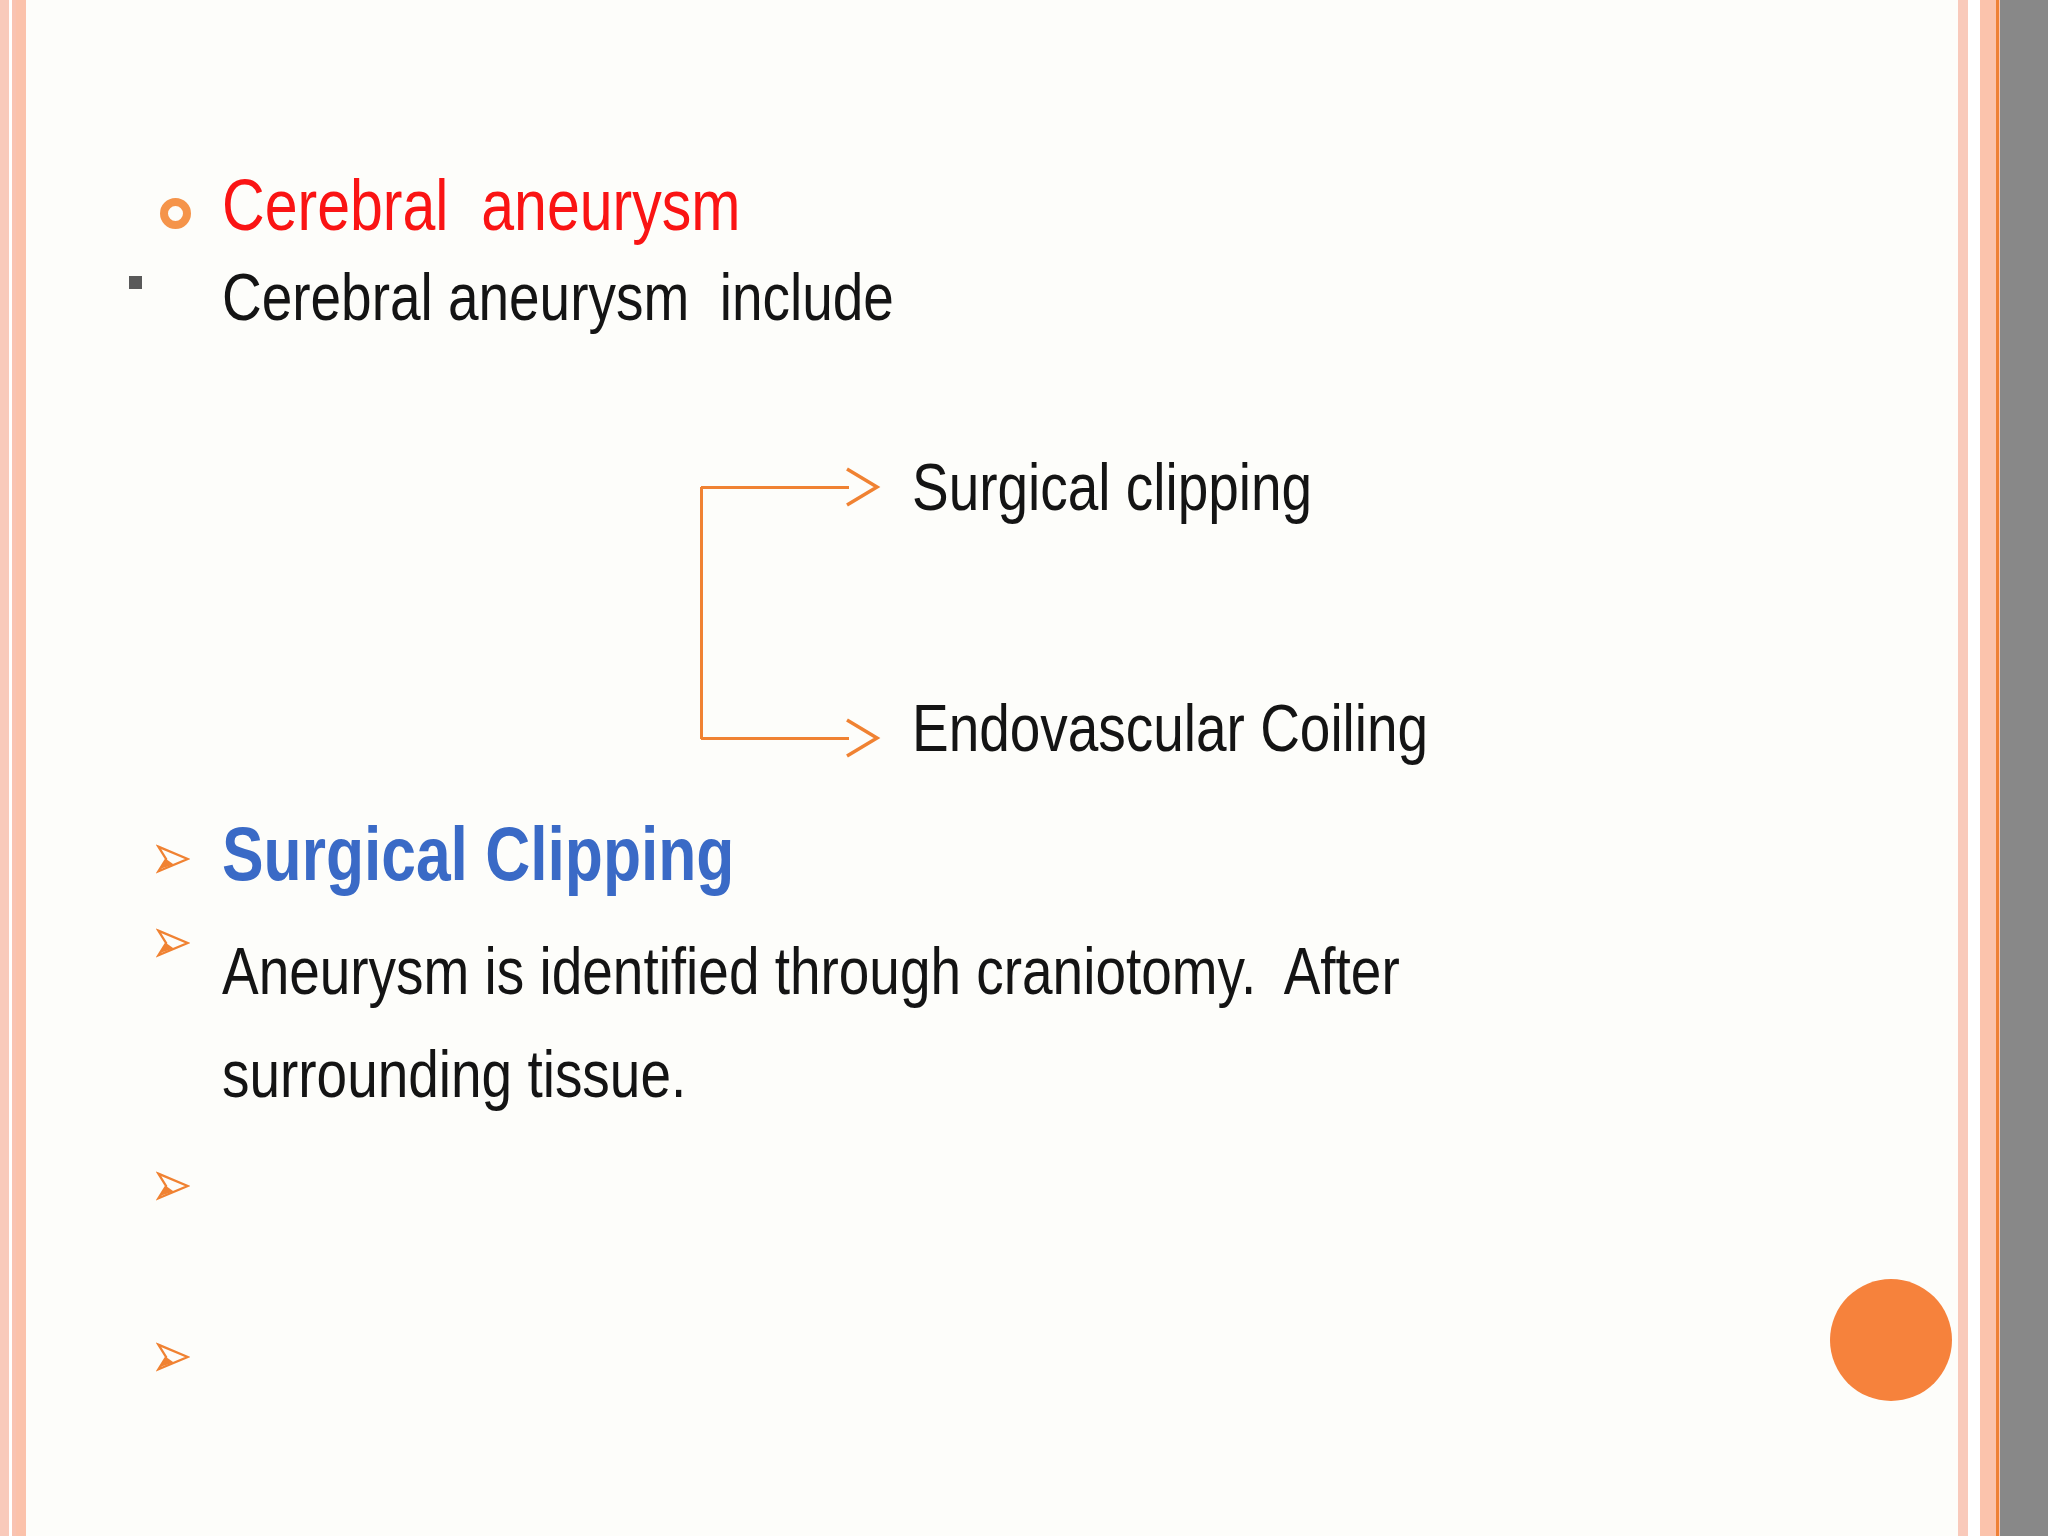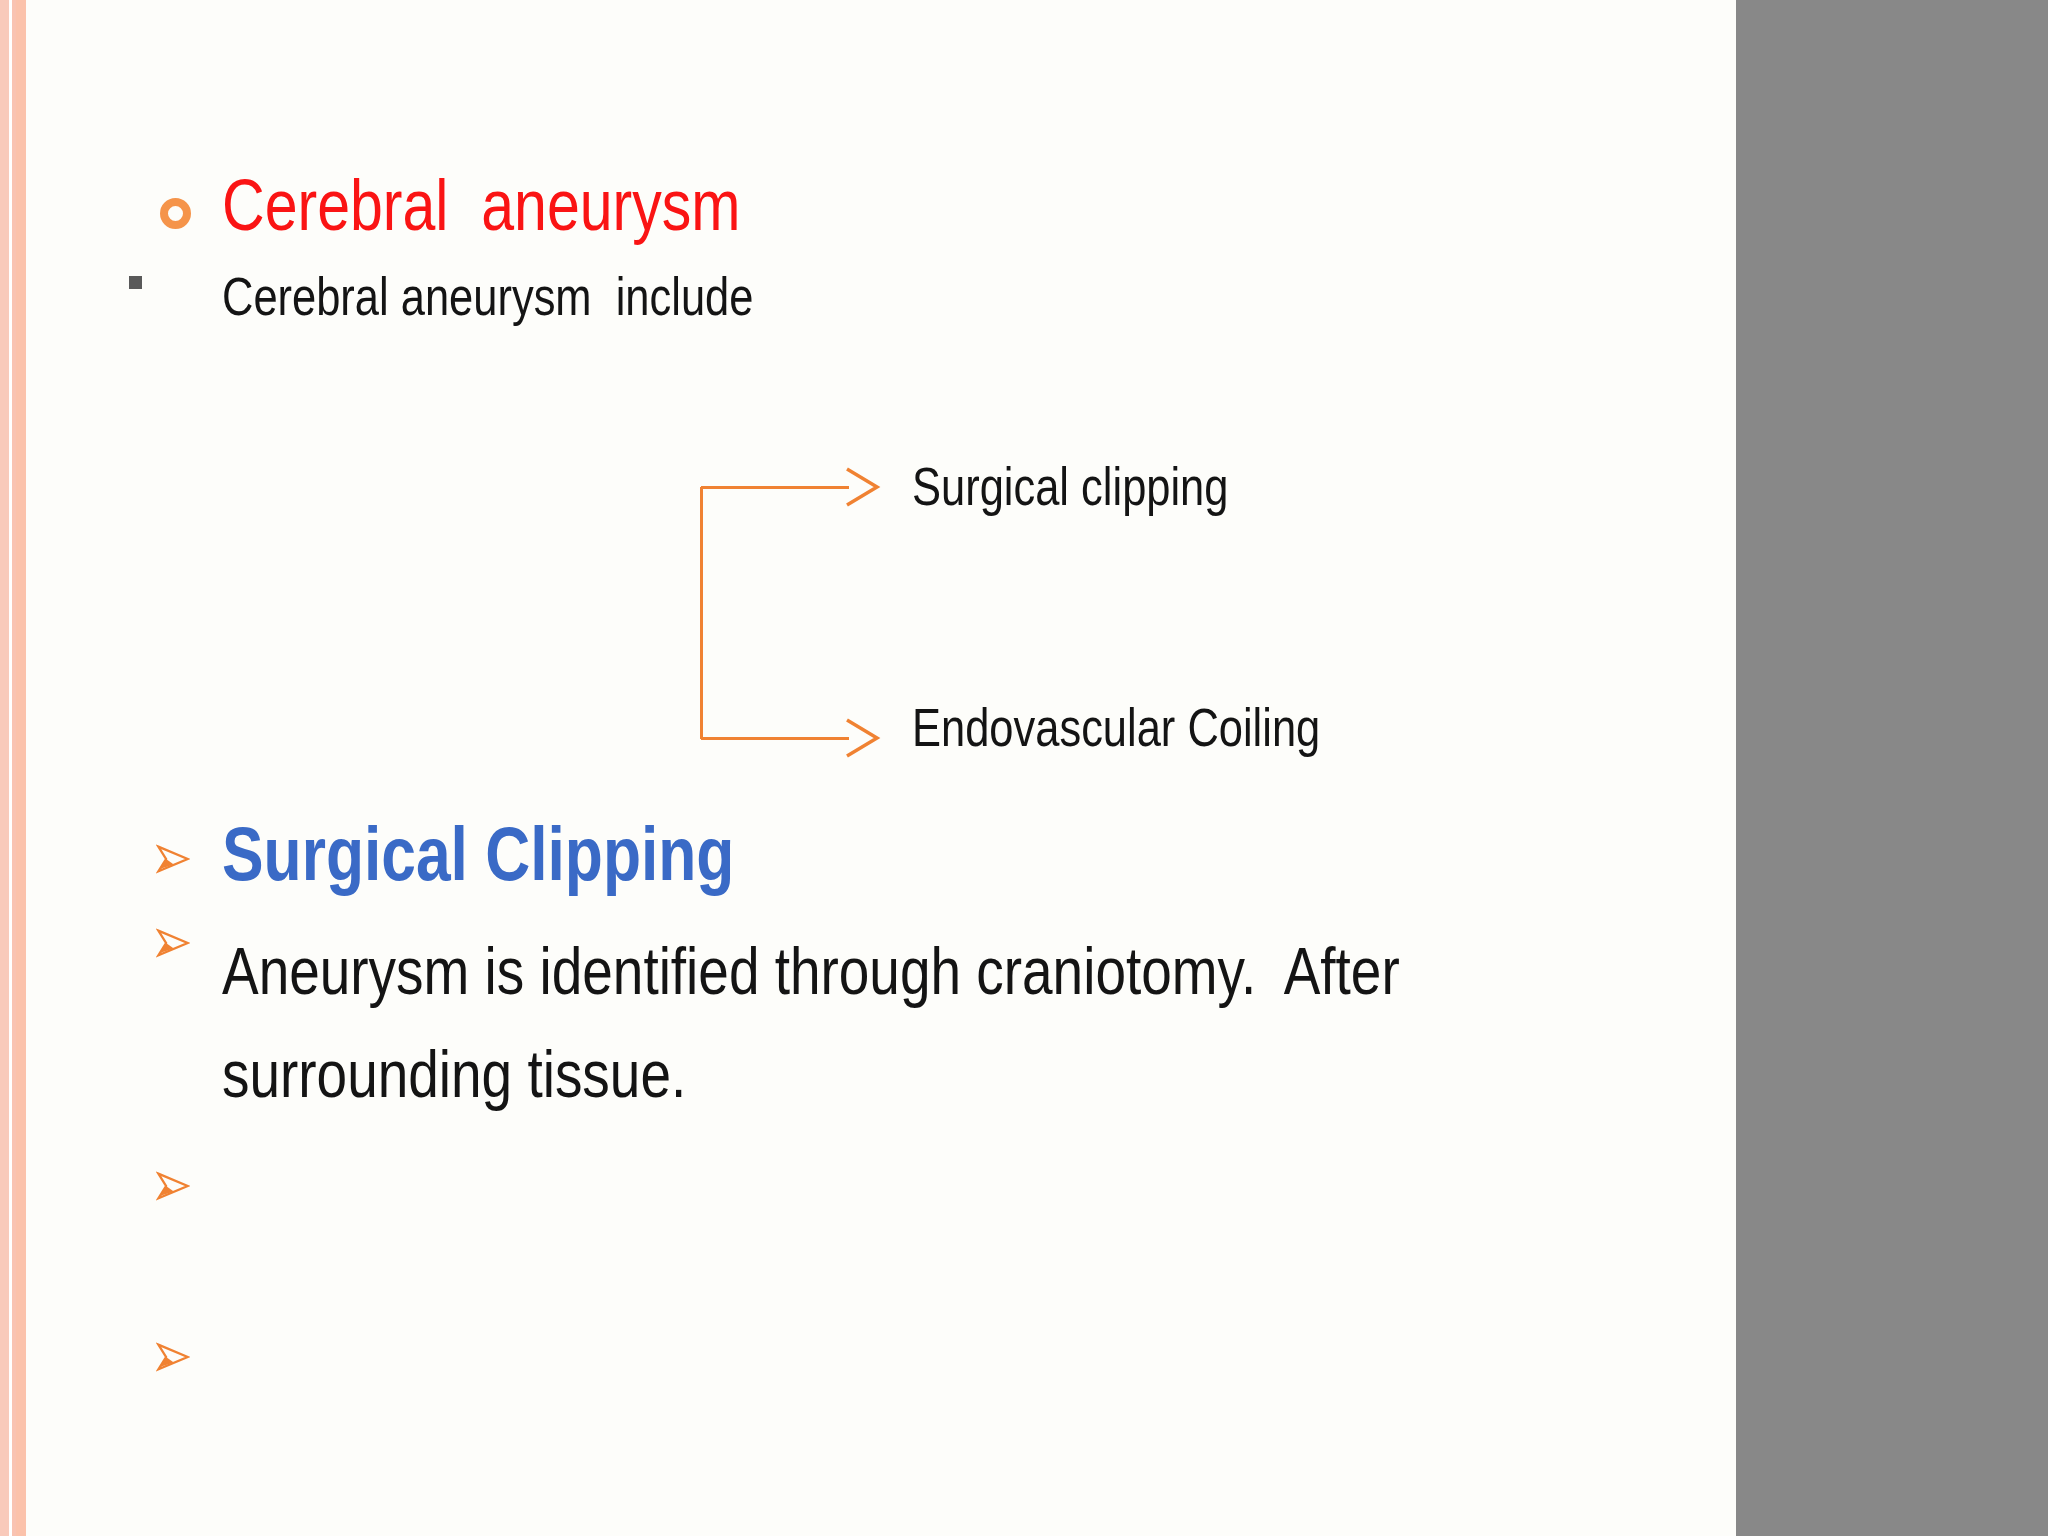--- a/index.html
+++ b/index.html
@@ -1,38 +1,38 @@
 <!DOCTYPE html>
 <html><head>
 <meta charset="utf-8">
 <style>
   html,body{margin:0;padding:0;background:#888;}
   .slide{
     position:relative;
-    width:1736px;height:1536px;
+    width:2000px;height:1536px;
     background:#fdfdfa;
     overflow:hidden;
     font-family:"Liberation Sans","DejaVu Sans",sans-serif;
     color:#141414;
   }
   
   .stripe{position:absolute;top:0;height:1536px;}
   .l1{left:0;width:9px;background:#f9cabb;}
   .l2{left:9px;width:3px;background:#ffffff;}
   .l3{left:12px;width:4px;background:#f9c3b2;}
   .l4{left:16px;width:10px;background:#fbc2ab;}
   .r1{left:1958px;width:10px;background:#f9cabb;}
   .r2{left:1968px;width:12px;background:#ffffff;}
   .r3{left:1980px;width:16px;background:#fbc3ac;}
   .r4{left:1996px;width:3px;background:#ef8136;}
   .r5{left:1999px;width:18px;background:#fbc6b0;}
   .r6{left:2017px;width:31px;background:#f8bda6;}
 
   .cond{display:inline-block;transform:scaleX(0.82);transform-origin:0 50%;white-space:pre;}
-  .line{position:absolute;font-size:53px;line-height:67px;}
+  .line{position:absolute;font-size:67px;line-height:67px;}
   .para{position:absolute;font-size:67px;line-height:76px;}
   .para div{height:76px;margin-top:27px;}
 
   .title-line{position:absolute;left:222px;top:169px;font-size:72px;line-height:72px;color:#fa1414;}
   .subtitle-line{left:222px;top:263px;}
 
   .ring-bullet{position:absolute;left:160px;top:198px;width:15px;height:15px;
     border:8px solid #f5944a;border-radius:50%;background:transparent;}
   .square-bullet{position:absolute;left:129px;top:276px;width:13px;height:13px;background:#595959;}
 

